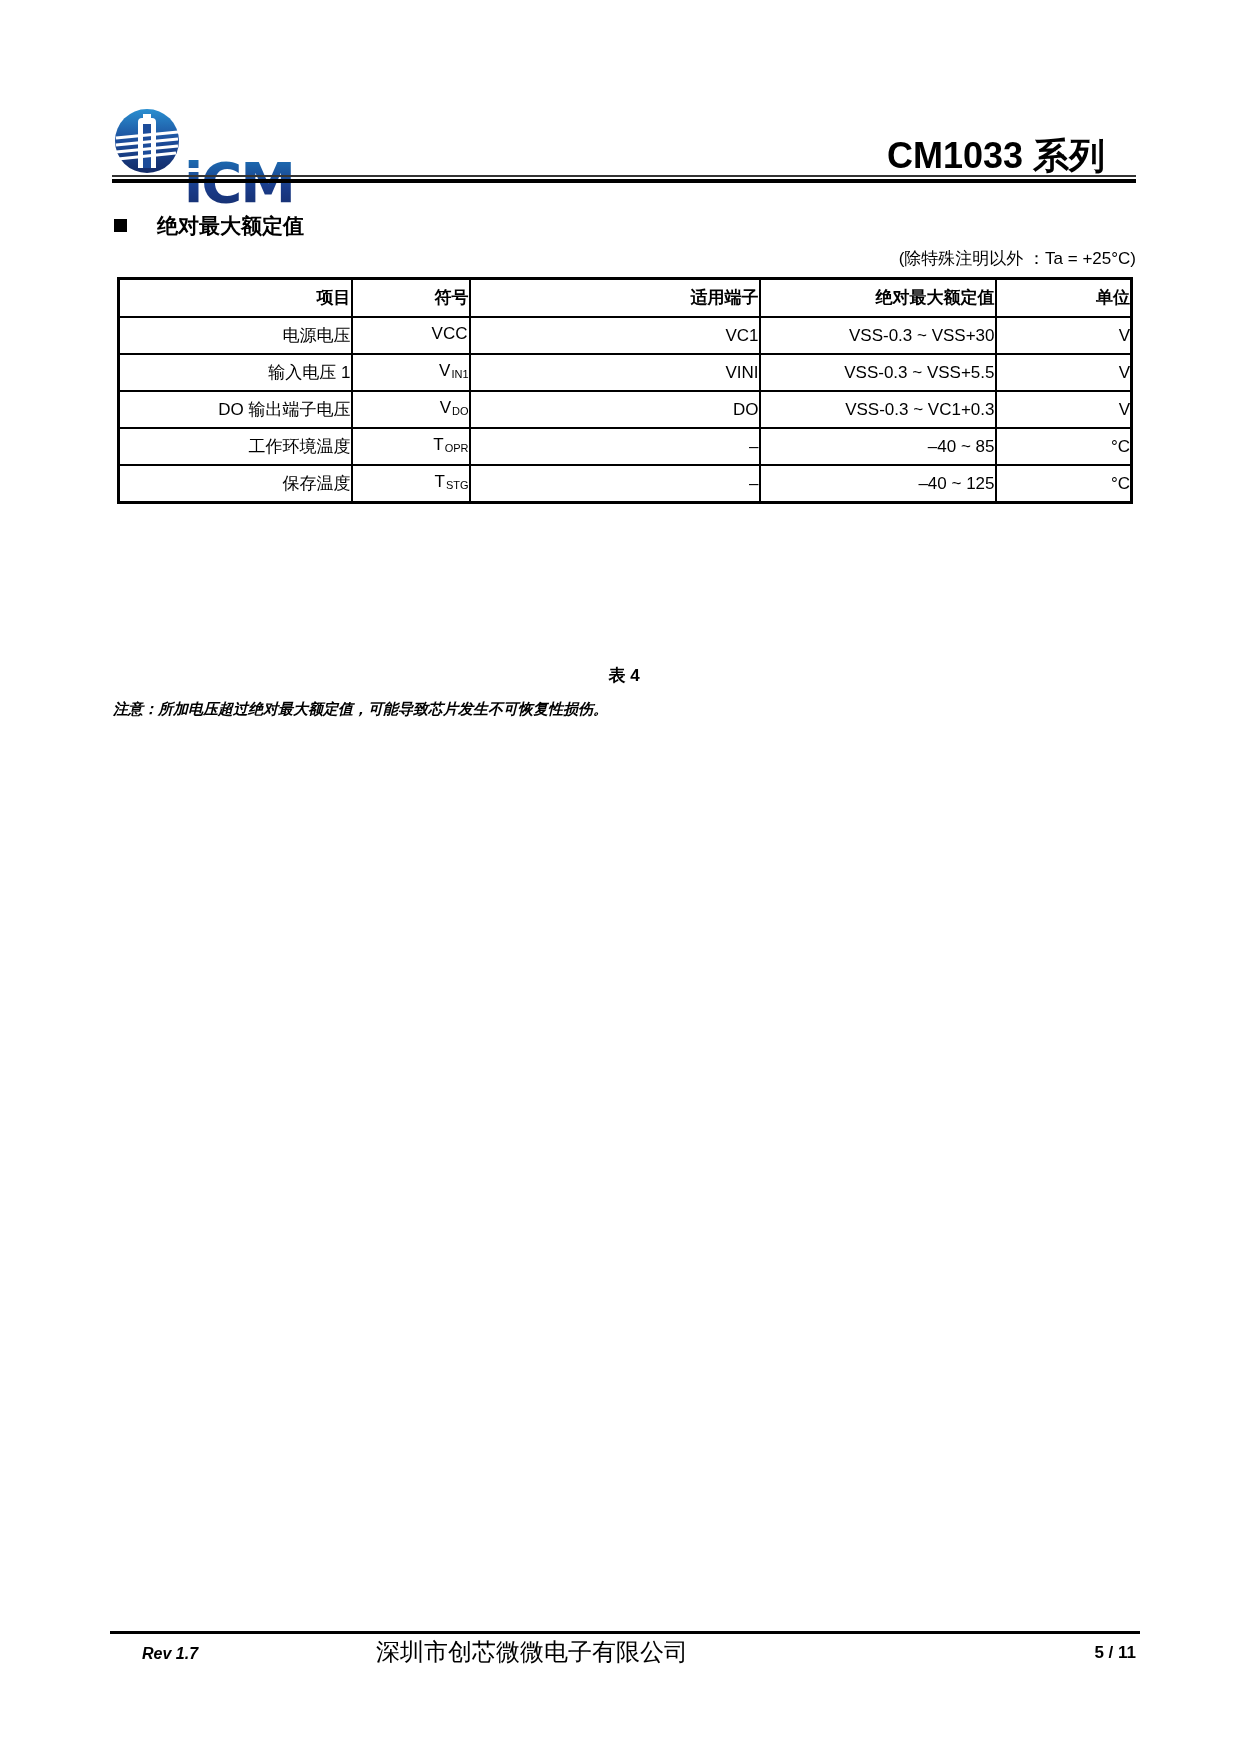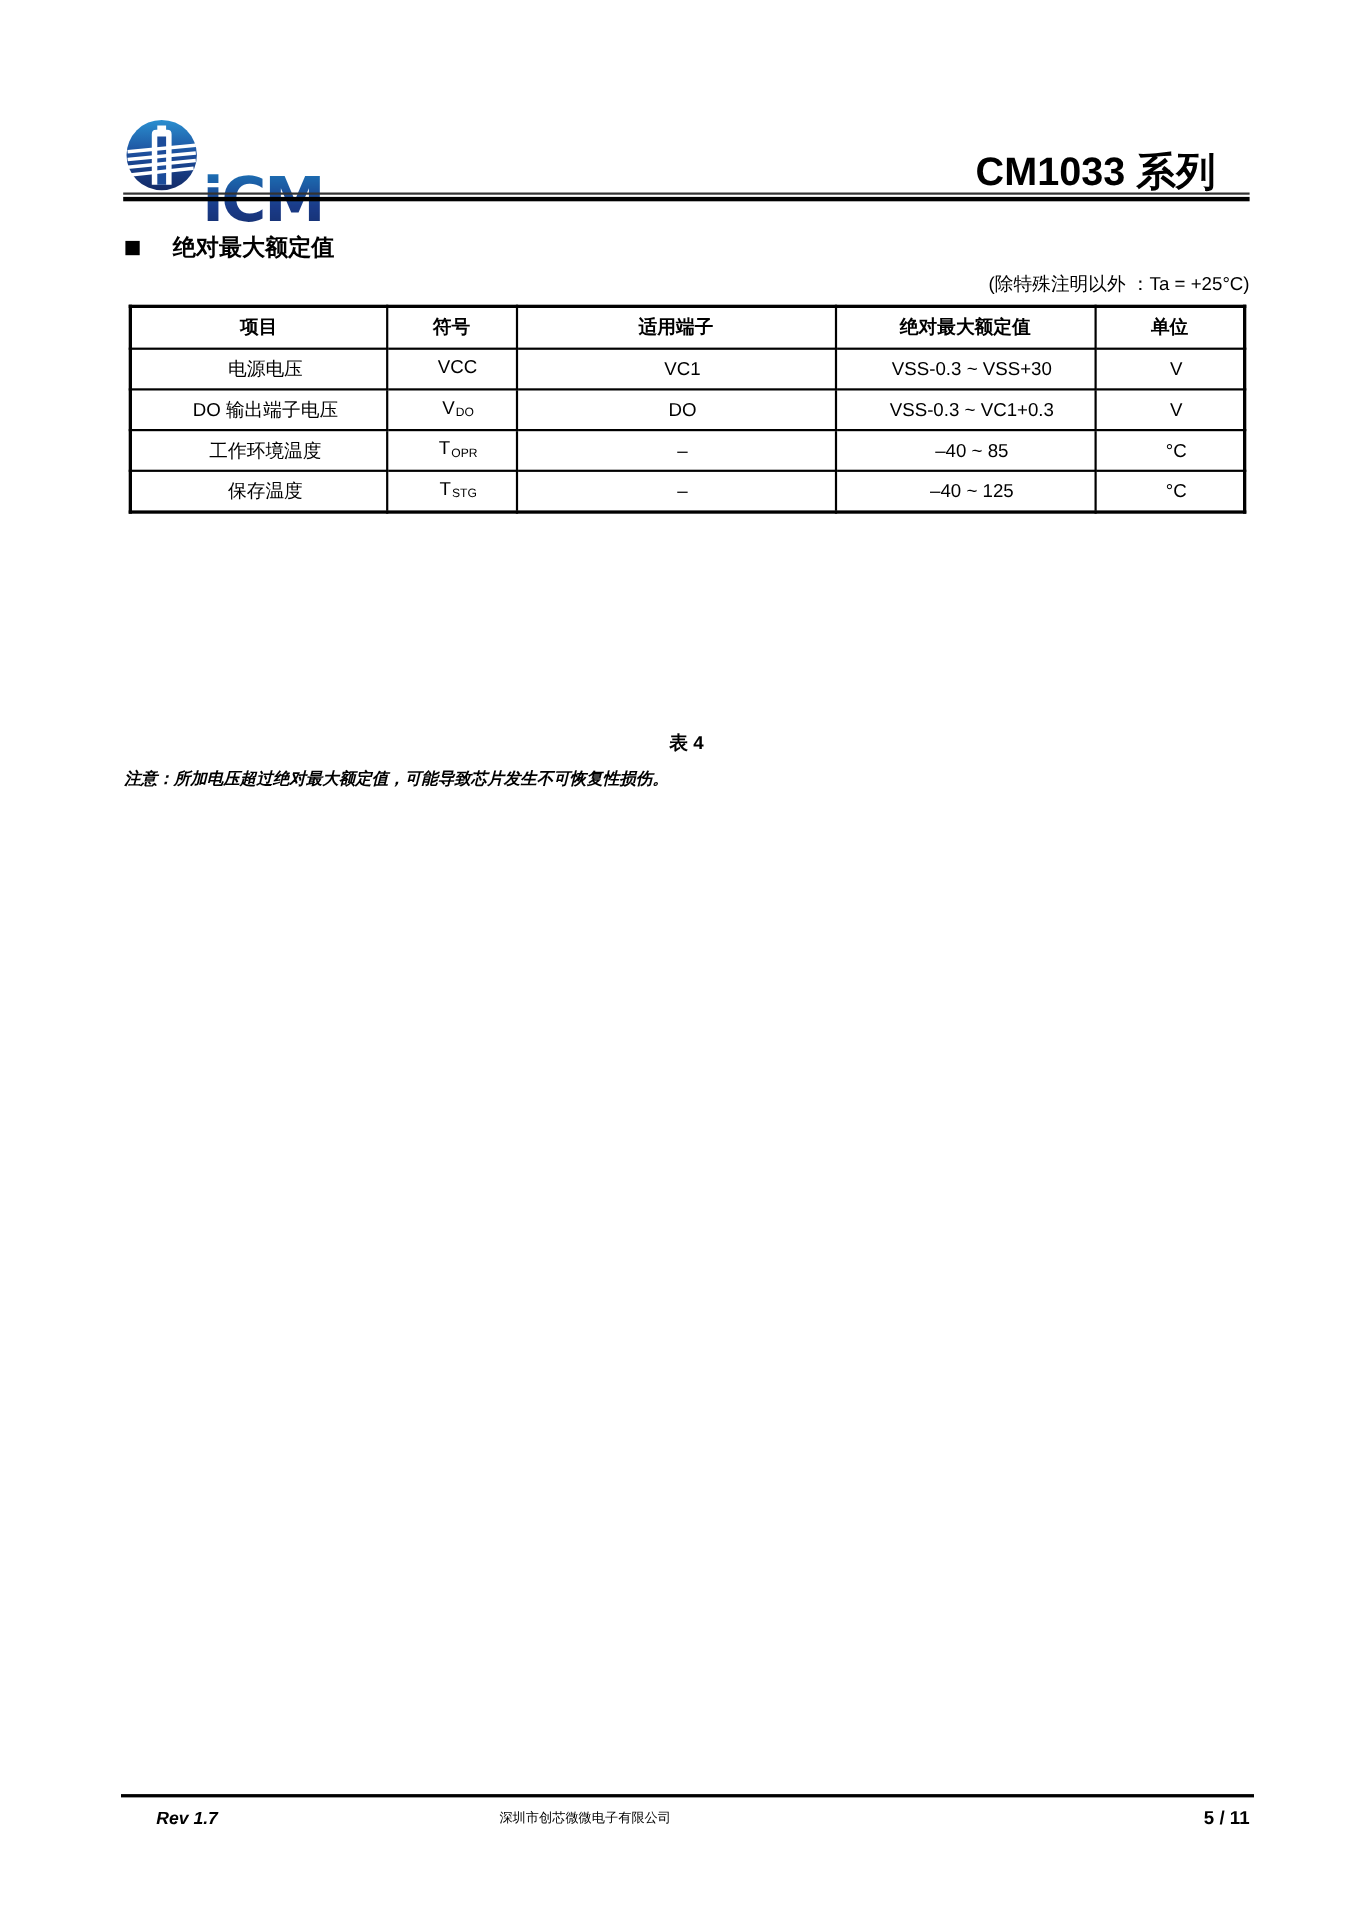--- a/index.html
+++ b/index.html
@@ -18,37 +18,37 @@
   .hdr-rule-thick { left: 112px; top: 179px; width: 1024px; height: 4px; background: #000; }
 
   
   .sec-bullet { left: 114px; top: 219px; width: 13px; height: 13px; background: #000; }
   .sec-title { left: 157px; top: 212px; font-size: 21px; font-weight: bold; line-height: 28px; }
   .cond { right: 104px; top: 248px; font-size: 17px; line-height: 22px; }
 
   
   table.spec { position: absolute; left: 117px; top: 277px; width: 1015px;
                border-collapse: collapse; border: 3px solid #000; table-layout: fixed; }
-  table.spec th, table.spec td { border: 2px solid #000; text-align: center; vertical-align: middle;
+  table.spec th, table.spec td { border: 2px solid #000; text-align: right; vertical-align: middle;
                font-size: 17px; padding: 0; line-height: 24px; }
   table.spec th { font-weight: bold; height: 36px; }
   table.spec td { height: 35px; padding-left: 12px; }
   table.spec tr.tall td { height: 72px; }
   .sub { font-size: 11px; vertical-align: -2px; margin-left: 1px; }
   .col0 { width: 233px; } .col1 { width: 118px; } .col2 { width: 290px; }
   .col3 { width: 236px; } .col4 { width: 136px; }
 
   .caption { left: 0; width: 1240px; text-align: center; top: 665px; font-size: 17px; font-weight: bold; line-height: 22px; }
   .caption span { position: relative; left: 4px; }
   .note { left: 113px; top: 699px; font-size: 15px; font-weight: bold; font-style: italic; line-height: 20px; }
 
   
   .ftr-rule { left: 110px; top: 1631px; width: 1030px; height: 3px; background: #000; }
   .ftr-rev { left: 113px; top: 1644px; font-size: 16px; font-weight: bold; font-style: italic; line-height: 20px; margin-left: 29px; }
-  .ftr-company { left: 0; width: 1064px; text-align: center; top: 1641px; font-size: 12px; line-height: 22px; font-family: Liberation Serif, serif; }
+  .ftr-company { left: 0; width: 1064px; text-align: center; top: 1641px; font-size: 24px; line-height: 22px; font-family: Liberation Serif, serif; }
   .ftr-page { right: 104px; top: 1642px; font-size: 17px; font-weight: bold; line-height: 22px; }
 </style>
 </head>
 <body>
 
 <div class="abs logo">
   <svg width="66" height="66" viewBox="0 0 66 66" style="position:absolute;left:0;top:0;">
     <defs>
       <linearGradient id="lg" x1="0" y1="0" x2="0" y2="1">
         <stop offset="0" stop-color="#2a8fd0"></stop>
@@ -96,20 +96,27 @@
   </thead>
   <tbody>
     <tr>
       <td>电源电压</td>
       <td><span>VCC</span><span class="sub"></span></td>
       <td>VC1</td>
       <td>VSS-0.3 ~ VSS+30</td>
       <td>V</td>
     </tr>
     <tr>
+      <td>输入电压 1</td>
+      <td><span>V</span><span class="sub">IN1</span></td>
+      <td>VINI</td>
+      <td>VSS-0.3 ~ VSS+5.5</td>
+      <td>V</td>
+    </tr>
+    <tr>
       <td>DO 输出端子电压</td>
       <td><span>V</span><span class="sub">DO</span></td>
       <td>DO</td>
       <td>VSS-0.3 ~ VC1+0.3</td>
       <td>V</td>
     </tr>
     <tr>
       <td>工作环境温度</td>
       <td><span>T</span><span class="sub">OPR</span></td>
       <td>–</td>

